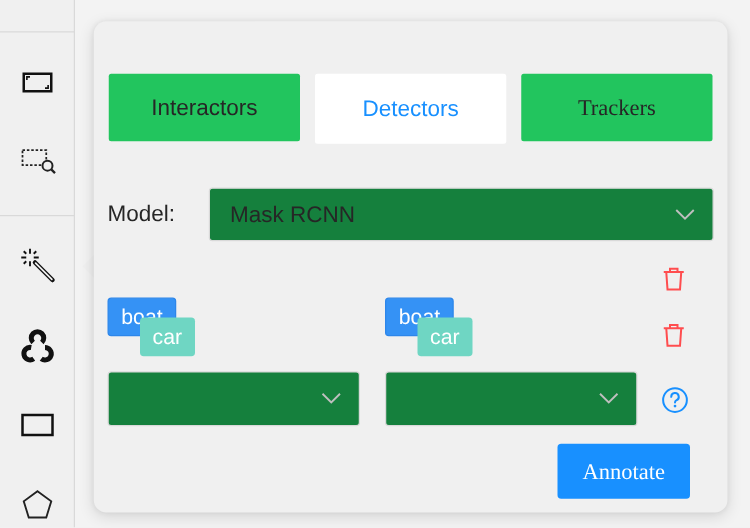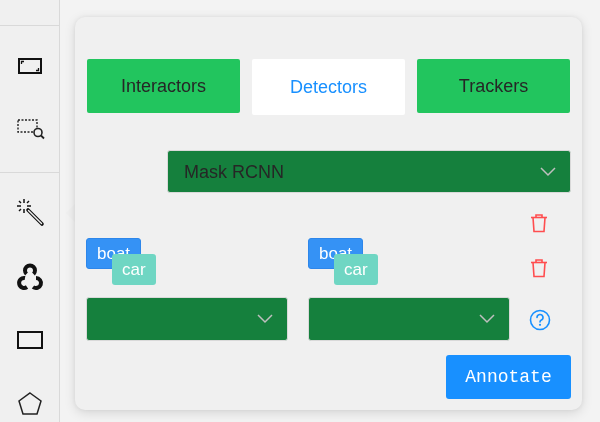--- a/index.html
+++ b/index.html
@@ -66,23 +66,23 @@
       position: absolute; height: 31px; border-radius: 3px; color: #fff;
       font-size: 17px; display: flex; align-items: center; padding: 0 10px;
     }
     .tag.boat { background: #3592f5; border: 1px solid #2d86ea; margin-top: 30px; }
     .tag.car { background: #6fd6c3; margin-left: 26px; }
     .icon-btn {
       position: absolute; width: 24px; height: 24px;
       display: flex; align-items: center; justify-content: center; cursor: pointer;
     }
     .annotate {
-      position: absolute; left: 446px; top: 355px; width: 125px; height: 44px;
+      position: absolute; left: 446px; top: 355px; width: 106px; height: 44px;
       background: #1890ff; color: #fff; border: none; border-radius: 3px;
-      font-size: 18px; font-family: Liberation Mono, monospace;
+      font-size: 18px; font-family: Liberation Serif, serif;
       display: flex; align-items: center; justify-content: center; cursor: pointer;
     }
   </style>
 </head>
 <body>
 
 <div class="sidebar">
   <div class="divider" style="top:25px;"></div>
 
   <div class="tool" style="top:46px;">
@@ -141,24 +141,25 @@
 <div class="panel-arrow"></div>
 
 <div class="panel">
 
   <div class="tab" style="left:12px;">
     <span>Interactors</span>
   </div>
   <div class="tab active" style="left:177px;">
     <span>Detectors</span>
   </div>
-  <div class="tab" style="left:342px;">
+  <div class="tab" style="left:342px;font-family:Liberation Serif, serif;">
     <span>Trackers</span>
   </div>
 
+  <div class="label-model">Model:</div>
   <div class="select" style="left:92px; top:133px; width:404px; height:43px;">
     <span class="value">Mask RCNN</span>
     <svg class="chev" width="16" height="10" viewBox="0 0 16 10">
       <polyline points="1,1 8,8 15,1" fill="none" stroke="#bfbfbf" stroke-width="1.5"></polyline>
     </svg>
   </div>
 
   <div class="tag boat" style="left:11px; top:191px;">
     <span>boat</span>
   </div>

